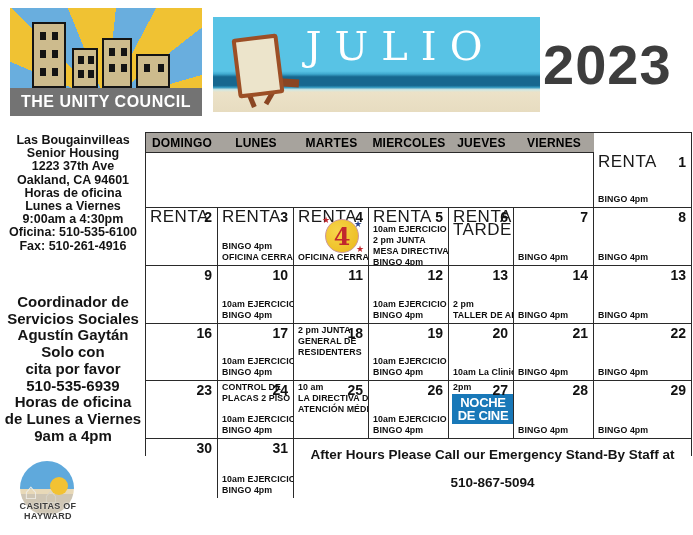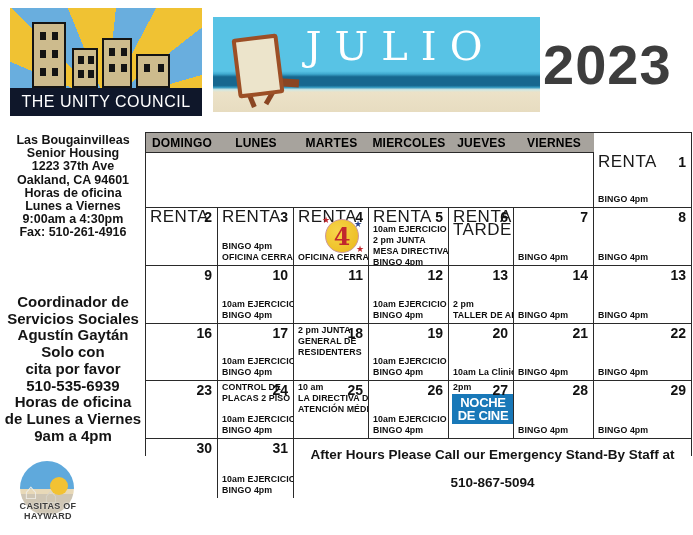--- a/index.html
+++ b/index.html
@@ -18,22 +18,22 @@
       #f0c233 74deg 90deg, #69aede 90deg 270deg, #69aede 270deg 293deg,
       #f0c233 293deg 315deg, #69aede 315deg 338deg, #f0c233 338deg 360deg);
   }
   .bldg { position:absolute; background:#cdbb8d; border:2px solid #141414; }
   .b1 { left:22px; top:14px; width:34px; height:66px; }
   .b2 { left:62px; top:40px; width:26px; height:40px; }
   .b3 { left:92px; top:30px; width:30px; height:50px; }
   .b4 { left:126px; top:46px; width:34px; height:34px; }
   .win { position:absolute; width:6px; height:8px; background:#141414; }
   .unity-bar {
-    height:28px; background:#0f172a; color:#fff; display:flex; align-items:center;
-    justify-content:center; font-weight:normal; font-size:16px; letter-spacing:0.5px; white-space:nowrap;
+    height:28px; background:#737373; color:#fff; display:flex; align-items:center;
+    justify-content:center; font-weight:bold; font-size:16px; letter-spacing:0.5px; white-space:nowrap;
   }
 
   #beach-banner {
     position:absolute; left:213px; top:17px; width:327px; height:95px; overflow:hidden;
     background:linear-gradient(180deg,
       #58c3e5 0%, #58c3e5 57%, #3fa9cf 60%, #16678f 63%, #16678f 72%,
       #2c93bb 74%, #cfe9e6 76.5%, #ece2c8 79%, #e7dcc0 100%);
   }
   .chair-back { position:absolute; left:22px; bottom:16px; width:46px; height:60px;
     background:#ece4cb; border:4px solid #9c4f26; border-radius:3px; transform:rotate(-7deg); }
@@ -160,20 +160,21 @@
 <div id="year-label">2023</div>
 
 <div id="info-block" class="side-block">
     <div>Las Bougainvilleas</div>
     <div>Senior Housing</div>
     <div>1223 37th Ave</div>
     <div>Oakland, CA 94601</div>
     <div>Horas de oficina</div>
     <div>Lunes a Viernes</div>
     <div>9:00am a 4:30pm</div>
+    <div>Oficina: 510-535-6100</div>
     <div>Fax: 510-261-4916</div>
   </div>
 
 <div id="coordinator-block" class="side-block">
     <div>Coordinador de</div>
     <div>Servicios Sociales</div>
     <div>Agustín Gaytán</div>
     <div>Solo con</div>
     <div>cita por favor</div>
     <div>510-535-6939</div>

